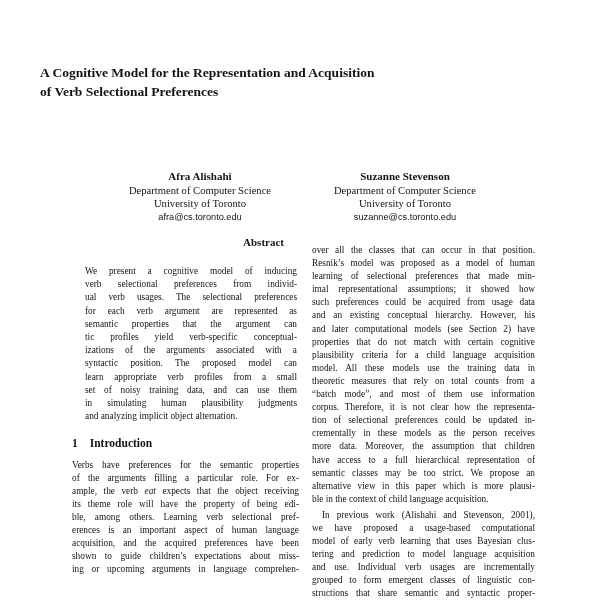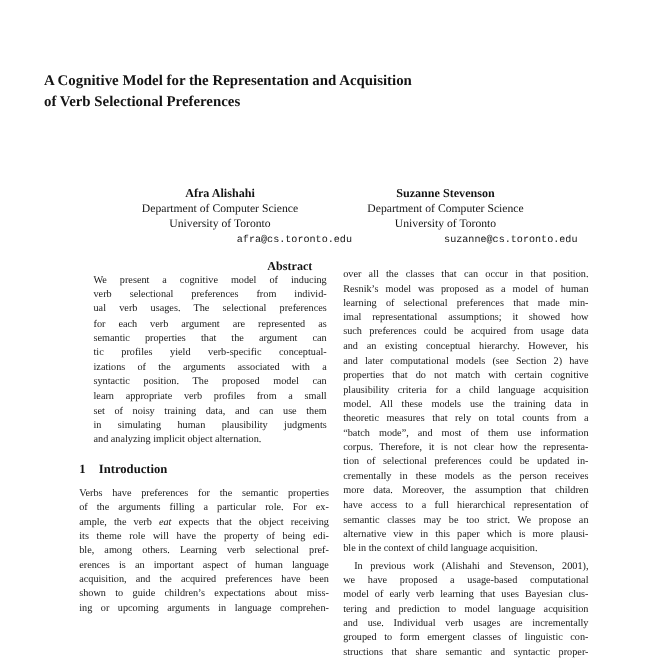--- a/index.html
+++ b/index.html
@@ -26,37 +26,37 @@
     position: absolute; top: 0;
     width: 240px;
     text-align: center;
     font-size: 10.6px;
     line-height: 13.5px;
   }
   .author-0 { left: 80px; }
   .author-1 { left: 285px; }
   .author .name { font-weight: bold; font-size: 11px; }
   .author .email {
-    font-family: Liberation Mono, monospace;
+    font-family: Liberation Sans, sans-serif;
     font-size: 9.2px;
-    text-align: right;
   }
   .col { position: absolute; font-size: 9.3px; }
   .col-left  { left: 72px;  top: 236px; width: 227px; }
   .col-right { left: 312px; top: 244px; width: 223px; line-height: 13.1px; }
   .abstract-heading {
     width: 212px;
     text-align: right;
     font-weight: bold;
     font-size: 11px;
     line-height: 13px;
   }
   .abstract-body {
     margin-left: 13px;
     width: 212px;
+    margin-top: 16px;
     line-height: 13.2px;
   }
   .section-heading {
     margin-top: 14px;
     font-weight: bold;
     font-size: 11.5px;
     line-height: 13px;
   }
   .section-heading .num { display: inline-block; margin-right: 12px; }
   .intro-body { margin-top: 9px; line-height: 13px; }

